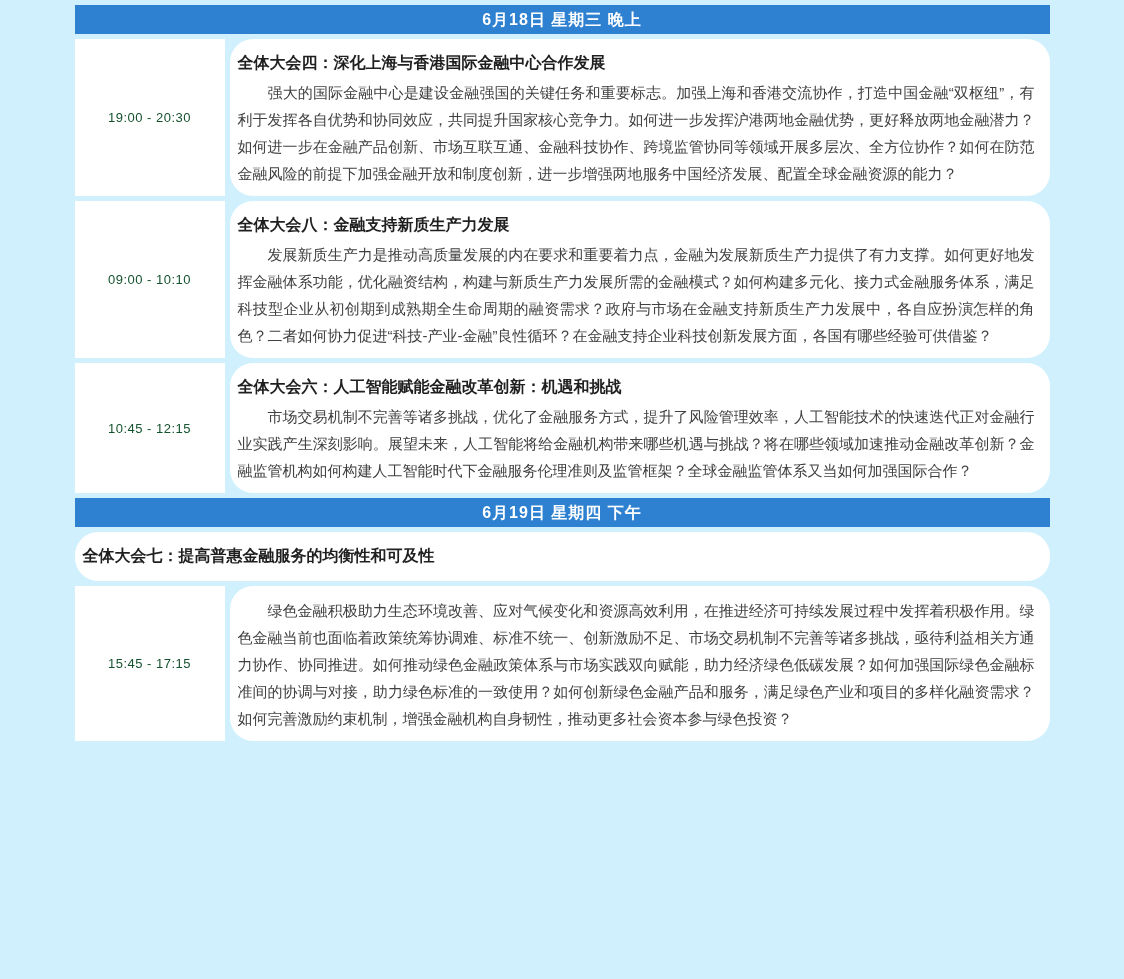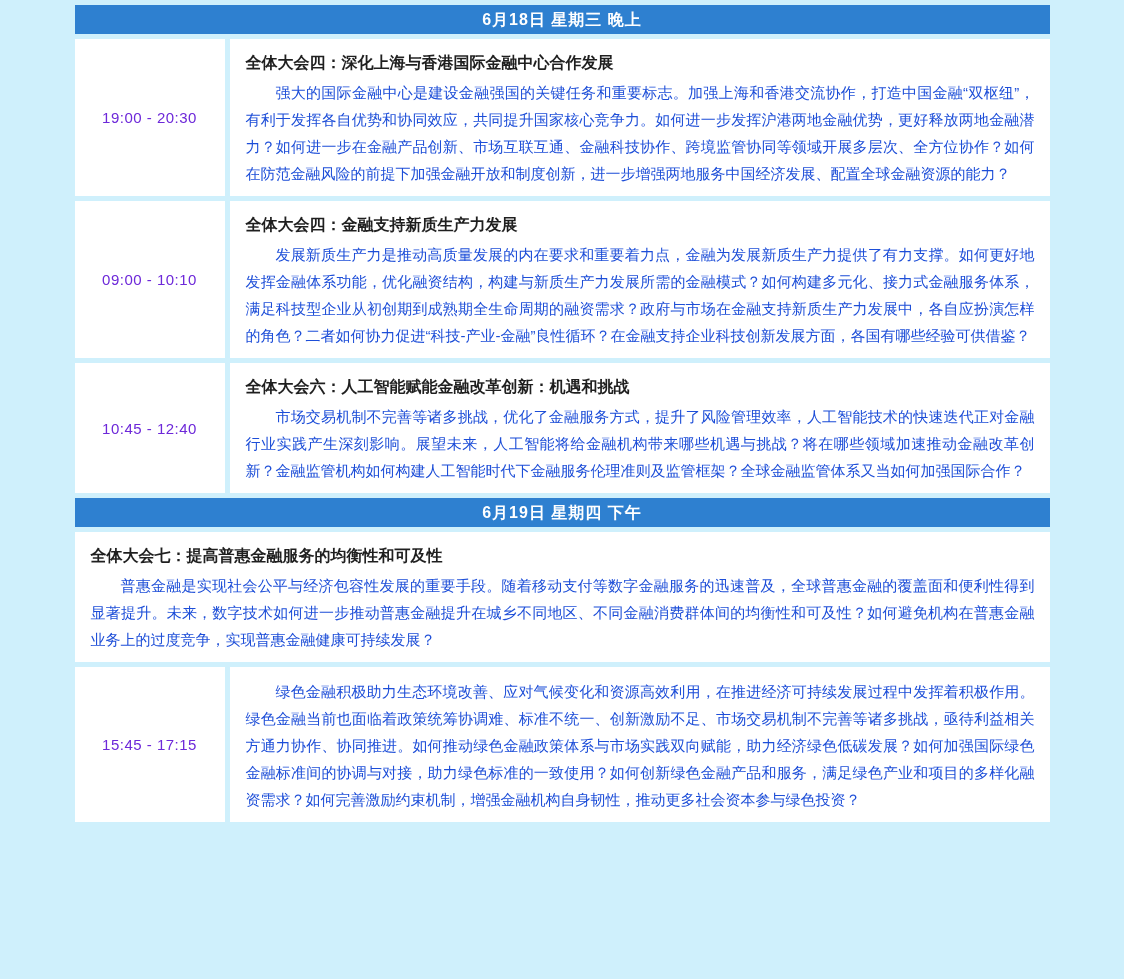--- a/index.html
+++ b/index.html
@@ -36,39 +36,40 @@
     gap: 5px;
     margin-bottom: 5px;
   }
   .time-cell {
     width: 150px;
     flex: 0 0 150px;
     background: #ffffff;
     display: flex;
     align-items: center;
     justify-content: center;
-    font-size: 15px;
-    color: #6d28d9;
+    font-size: 13px;
+    color: #14532d;
     letter-spacing: 0.5px;
   }
   .content-cell {
     flex: 1;
     background: #ffffff;
-    padding: 11px 15px 9px 16px;
+    padding: 11px 15px 9px 8px;
+    border-radius: 23px;
   }
   .session-title {
     font-size: 16px;
     font-weight: bold;
     color: #1f1f1f;
     line-height: 26px;
     margin: 0 0 3px 0;
   }
   .session-desc {
     font-size: 15px;
-    color: #1d4ed8;
+    color: #404040;
     line-height: 27px;
     text-align: justify;
     text-indent: 2em;
     margin: 0;
   }
 </style>
 </head>
 <body>
 
 <div class="page">
@@ -79,37 +80,36 @@
       <div class="time-cell">19:00 - 20:30</div>
       <div class="content-cell">
         <p class="session-title">全体大会四：深化上海与香港国际金融中心合作发展</p>
         <p class="session-desc">强大的国际金融中心是建设金融强国的关键任务和重要标志。加强上海和香港交流协作，打造中国金融“双枢纽”，有利于发挥各自优势和协同效应，共同提升国家核心竞争力。如何进一步发挥沪港两地金融优势，更好释放两地金融潜力？如何进一步在金融产品创新、市场互联互通、金融科技协作、跨境监管协同等领域开展多层次、全方位协作？如何在防范金融风险的前提下加强金融开放和制度创新，进一步增强两地服务中国经济发展、配置全球金融资源的能力？</p>
       </div>
     </div>
 
     <div class="session-row">
       <div class="time-cell">09:00 - 10:10</div>
       <div class="content-cell">
-        <p class="session-title">全体大会四：金融支持新质生产力发展</p>
+        <p class="session-title">全体大会八：金融支持新质生产力发展</p>
         <p class="session-desc">发展新质生产力是推动高质量发展的内在要求和重要着力点，金融为发展新质生产力提供了有力支撑。如何更好地发挥金融体系功能，优化融资结构，构建与新质生产力发展所需的金融模式？如何构建多元化、接力式金融服务体系，满足科技型企业从初创期到成熟期全生命周期的融资需求？政府与市场在金融支持新质生产力发展中，各自应扮演怎样的角色？二者如何协力促进“科技-产业-金融”良性循环？在金融支持企业科技创新发展方面，各国有哪些经验可供借鉴？</p>
       </div>
     </div>
     <div class="session-row">
-      <div class="time-cell">10:45 - 12:40</div>
+      <div class="time-cell">10:45 - 12:15</div>
       <div class="content-cell">
         <p class="session-title">全体大会六：人工智能赋能金融改革创新：机遇和挑战</p>
         <p class="session-desc">市场交易机制不完善等诸多挑战，优化了金融服务方式，提升了风险管理效率，人工智能技术的快速迭代正对金融行业实践产生深刻影响。展望未来，人工智能将给金融机构带来哪些机遇与挑战？将在哪些领域加速推动金融改革创新？金融监管机构如何构建人工智能时代下金融服务伦理准则及监管框架？全球金融监管体系又当如何加强国际合作？</p>
       </div>
     </div>
 
     <div class="day-header">6月19日 星期四 下午</div>
     <div class="session-row">
       <div class="content-cell">
         <p class="session-title">全体大会七：提高普惠金融服务的均衡性和可及性</p>
-        <p class="session-desc">普惠金融是实现社会公平与经济包容性发展的重要手段。随着移动支付等数字金融服务的迅速普及，全球普惠金融的覆盖面和便利性得到显著提升。未来，数字技术如何进一步推动普惠金融提升在城乡不同地区、不同金融消费群体间的均衡性和可及性？如何避免机构在普惠金融业务上的过度竞争，实现普惠金融健康可持续发展？</p>
       </div>
     </div>
     <div class="session-row">
       <div class="time-cell">15:45 - 17:15</div>
       <div class="content-cell">
         <p class="session-desc">绿色金融积极助力生态环境改善、应对气候变化和资源高效利用，在推进经济可持续发展过程中发挥着积极作用。绿色金融当前也面临着政策统筹协调难、标准不统一、创新激励不足、市场交易机制不完善等诸多挑战，亟待利益相关方通力协作、协同推进。如何推动绿色金融政策体系与市场实践双向赋能，助力经济绿色低碳发展？如何加强国际绿色金融标准间的协调与对接，助力绿色标准的一致使用？如何创新绿色金融产品和服务，满足绿色产业和项目的多样化融资需求？如何完善激励约束机制，增强金融机构自身韧性，推动更多社会资本参与绿色投资？</p>
       </div>
     </div>
 
   </div>

